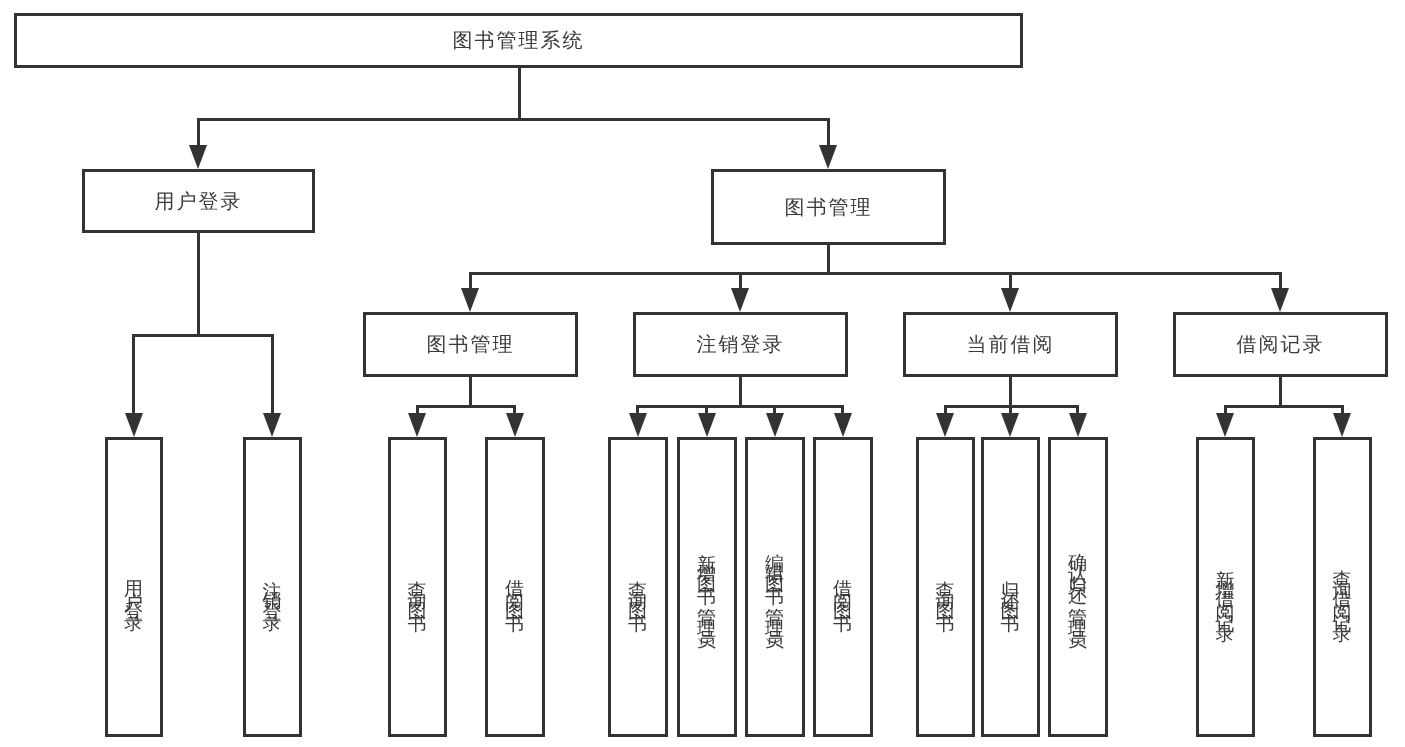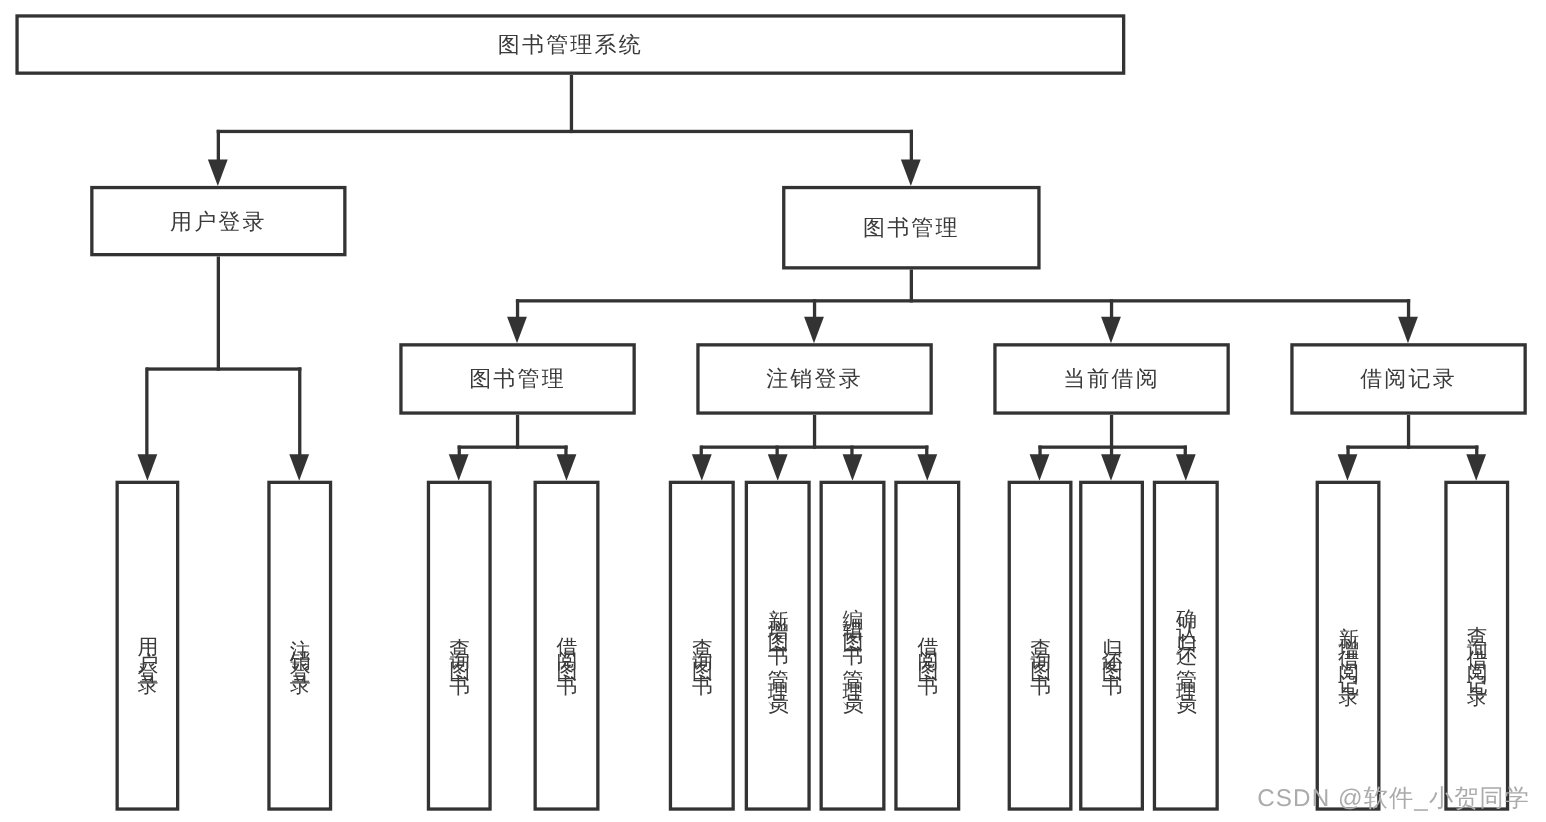--- a/index.html
+++ b/index.html
@@ -152,15 +152,14 @@
     <span class="vtext">确认归还（管理员）</span>
   </div>
 
   <div class="box leaf" style="left:1196px;top:437px;width:59px;height:300px">
     <span class="vtext">新增借阅记录</span>
   </div>
   <div class="box leaf" style="left:1313px;top:437px;width:59px;height:300px">
     <span class="vtext">查询借阅记录</span>
   </div>
 
-  <div class="watermark">CSDN @软件_小贺同学</div>
 
 </div>
 
 </body></html>

